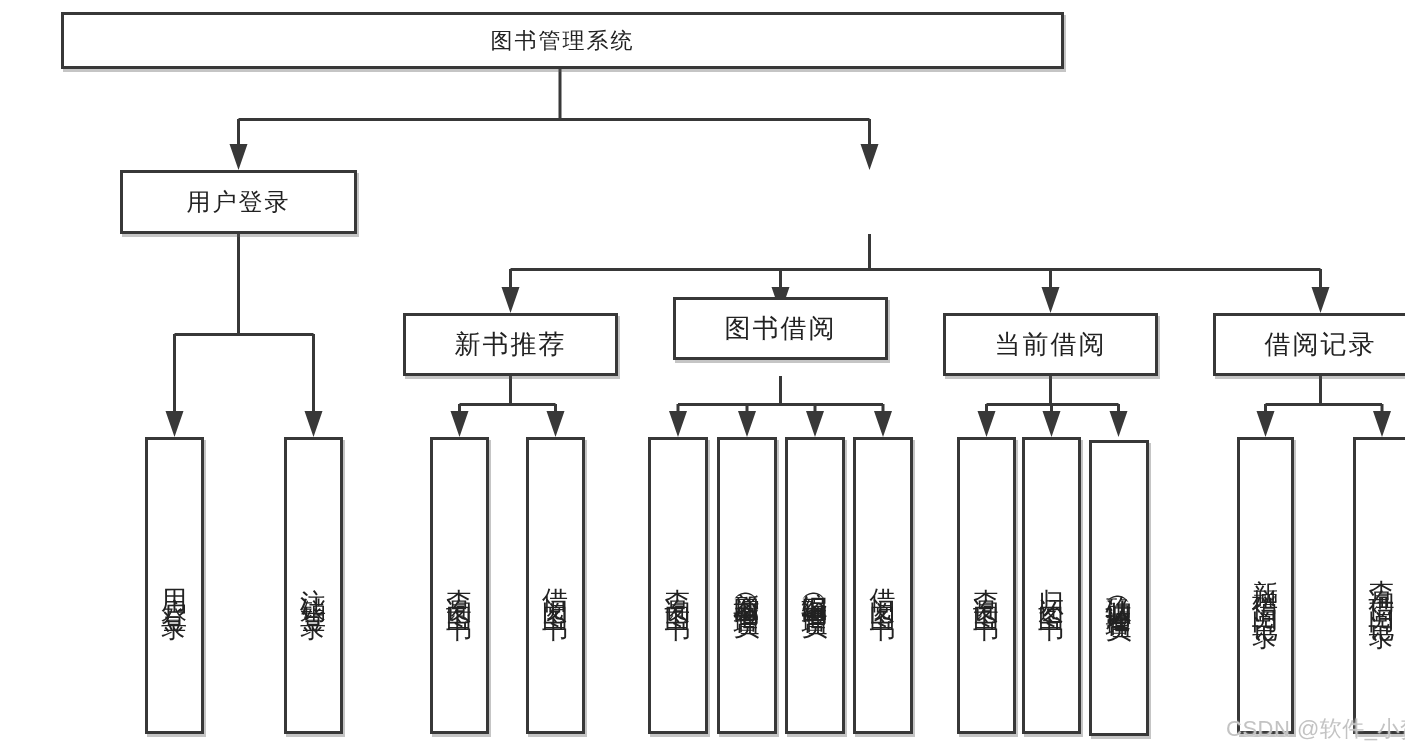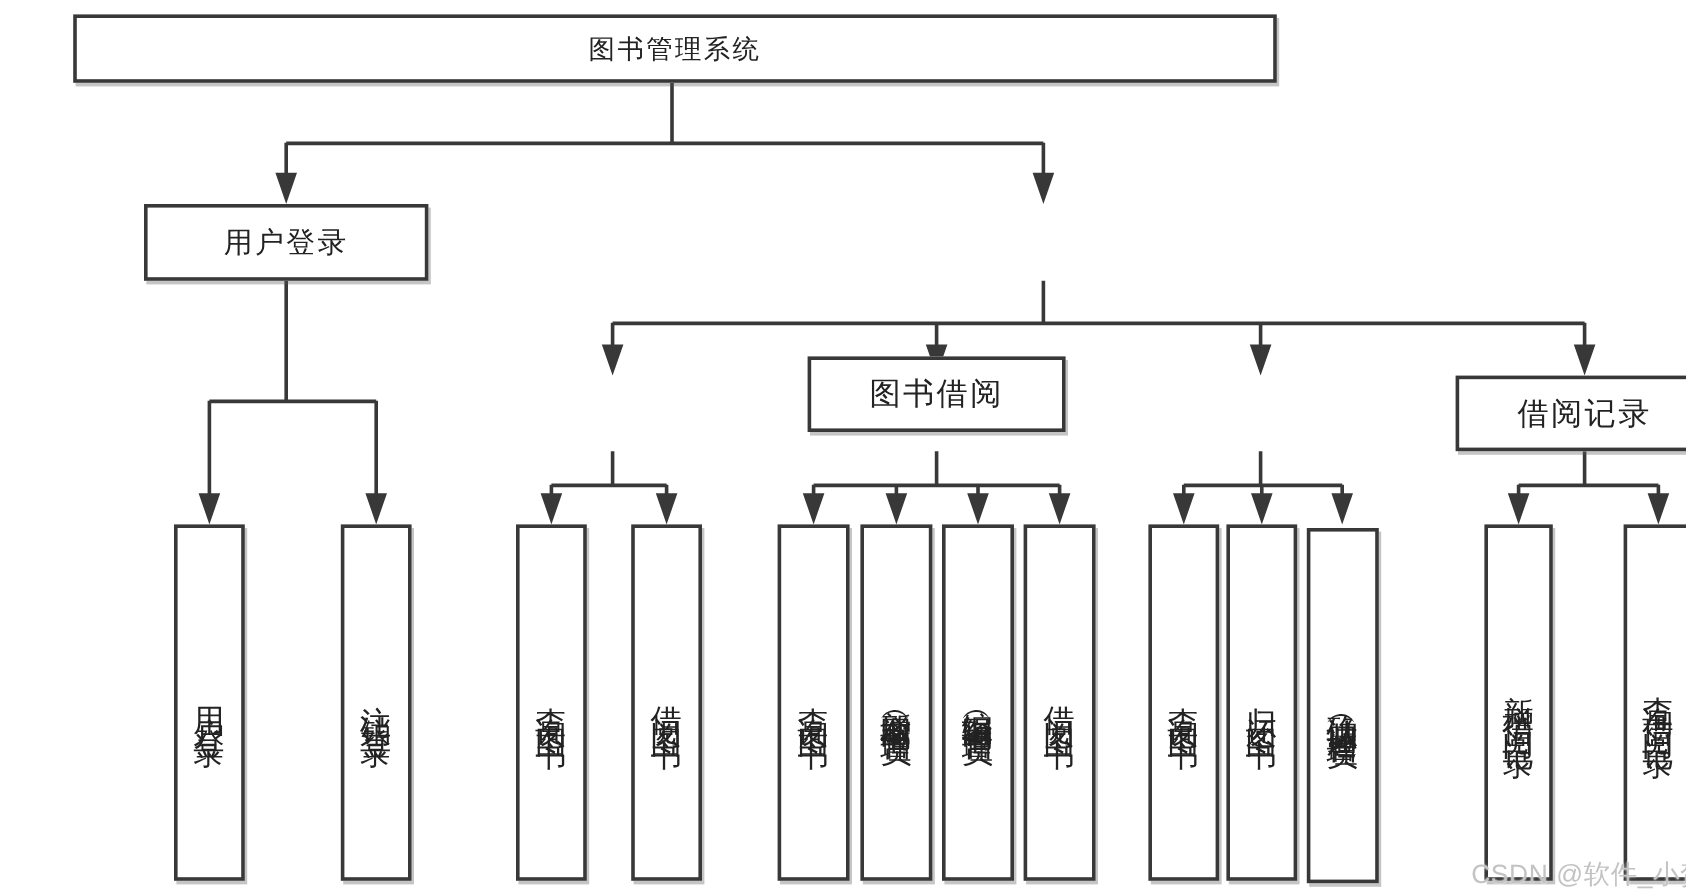--- a/index.html
+++ b/index.html
@@ -70,22 +70,28 @@
   </svg>
 
   <div class="box h-root" style="left:21px;top:12px;width:1003px;height:57px">
     <span>图书管理系统</span>
   </div>
 
   <div class="box h-l2" style="left:80px;top:170px;width:237px;height:64px">
     <span>用户登录</span>
   </div>
 
+  <div class="box h-l3" style="left:363px;top:313px;width:215px;height:63px">
+    <span>新书推荐</span>
+  </div>
   <div class="box h-l3" style="left:633px;top:297px;width:215px;height:63px">
     <span>图书借阅</span>
+  </div>
+  <div class="box h-l3" style="left:903px;top:313px;width:215px;height:63px">
+    <span>当前借阅</span>
   </div>
   <div class="box h-l3" style="left:1173px;top:313px;width:215px;height:63px">
     <span>借阅记录</span>
   </div>
 
   <div class="box v" style="left:105px;top:437px">
     <span class="vtext">用户登录</span>
   </div>
   <div class="box v" style="left:244px;top:437px">
     <span class="vtext">注销登录</span>

